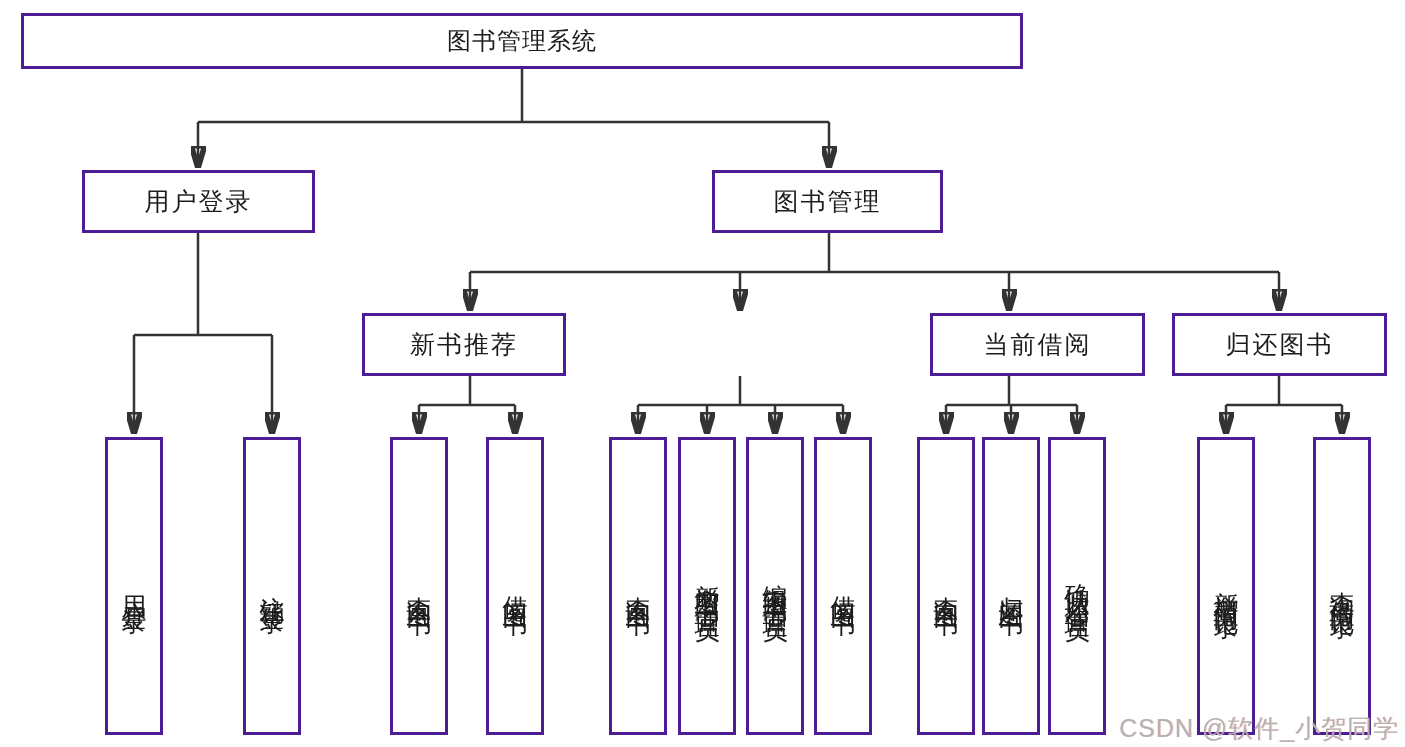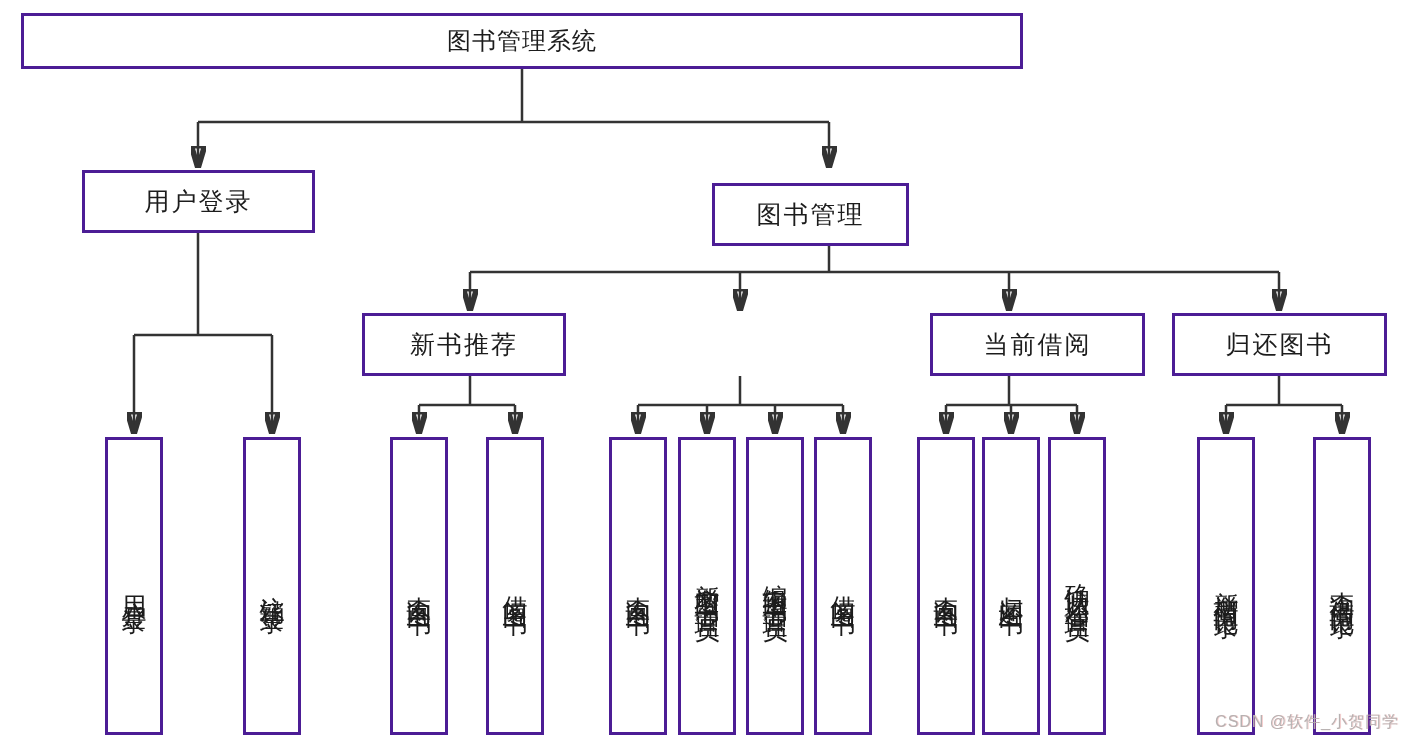--- a/index.html
+++ b/index.html
@@ -46,21 +46,21 @@
   .leaf span {
     writing-mode: vertical-rl;
     text-orientation: mixed;
     font-size: 25px;
     letter-spacing: 5px;
     line-height: 1;
   }
   
   .n-root  { left: 21px;  top: 13px;  width: 1002px; height: 56px; }
   .n-l2a   { left: 82px;  top: 170px; width: 233px;  height: 63px; }
-  .n-l2b   { left: 712px; top: 170px; width: 197px;  height: 63px; margin-top: 13px; }
+  .n-l2b   { left: 712px; top: 170px; width: 231px;  height: 63px; }
   .n-l3a   { left: 362px; top: 313px; width: 204px;  height: 63px; }
   .n-l3b   { left: 633px; top: 313px; width: 215px;  height: 63px; }
   .n-l3c   { left: 902px; top: 313px; width: 215px;  height: 63px; margin-left: 28px; }
   .n-l3d   { left: 1172px;top: 313px; width: 215px;  height: 63px; }
   .leaf    { top: 437px; width: 58px; height: 298px; }
   .lf0  { left: 105px; }
   .lf1  { left: 243px; }
   .lf2  { left: 390px; }
   .lf3  { left: 486px; }
   .lf4  { left: 609px; }
@@ -69,21 +69,21 @@
   .lf7  { left: 814px; }
   .lf8  { left: 917px; }
   .lf9  { left: 982px; }
   .lf10 { left: 1048px; }
   .lf11 { left: 1197px; }
   .lf12 { left: 1313px; }
   .watermark {
     position: absolute;
     right: 6px;
     top: 712px;
-    font-size: 16px;
+    font-size: 25px;
     color: #b6b1b1;
     letter-spacing: 1px;
     text-shadow: 1px 0 0 rgba(230,120,120,0.35);
     white-space: nowrap;
   }
 </style>
 </head>
 <body>
 
 <div class="stage">

